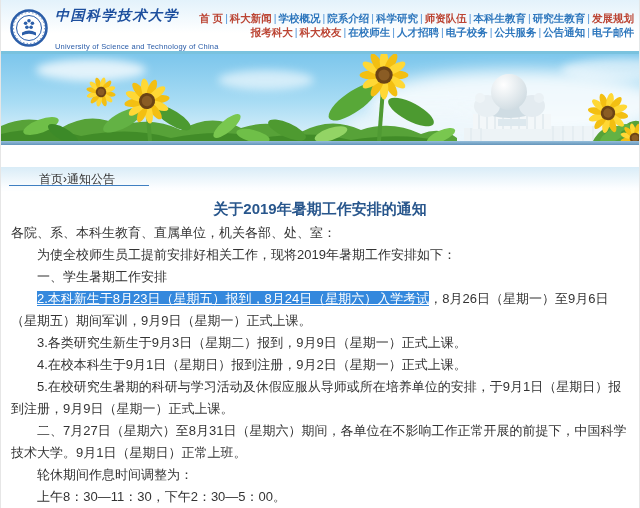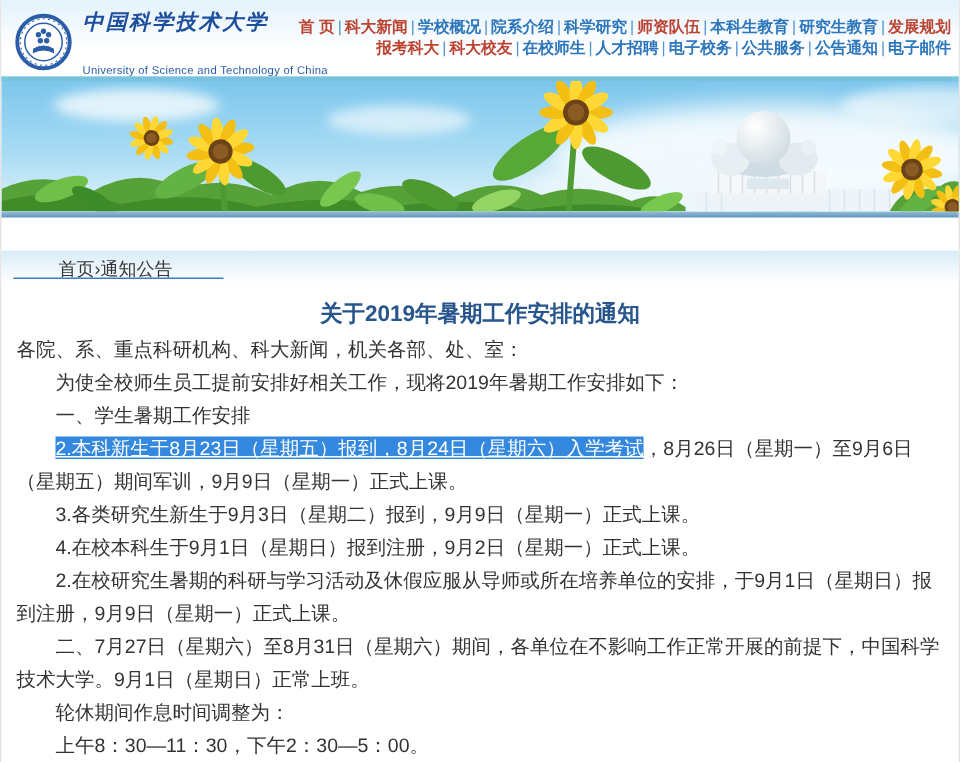--- a/index.html
+++ b/index.html
@@ -172,26 +172,26 @@
   <div class="divider-bar"></div>
 
   <div class="breadcrumb-strip">
     <span class="crumb">首页›通知公告</span>
     <div class="crumb-line"></div>
   </div>
 
   <main>
     <h1>关于2019年暑期工作安排的通知</h1>
     <div id="article-body">
-        <p class="para"><span>各院、系、重点科研机构、科大新闻，机关各部、处、室：</span></p>
+        <p class="para"><span>各院、系、本科生教育、直属单位，机关各部、处、室：</span></p>
         <p class="para indent"><span>为使全校师生员工提前安排好相关工作，现将2019年暑期工作安排如下：</span></p>
         <p class="para indent"><span>一、学生暑期工作安排</span></p>
         <p class="para indent"><span class="hl">2.本科新生于8月23日（星期五）报到，8月24日（星期六）入学考试</span><span>，8月26日（星期一）至9月6日（星期五）期间军训，9月9日（星期一）正式上课。</span></p>
         <p class="para indent"><span>3.各类研究生新生于9月3日（星期二）报到，9月9日（星期一）正式上课。</span></p>
         <p class="para indent"><span>4.在校本科生于9月1日（星期日）报到注册，9月2日（星期一）正式上课。</span></p>
-        <p class="para indent"><span>2.在校研究生暑期的科研与学习活动及休假应服从导师或所在培养单位的安排，于9月1日（星期日）报到注册，9月9日（星期一）正式上课。</span></p>
+        <p class="para indent"><span>5.在校研究生暑期的科研与学习活动及休假应服从导师或所在培养单位的安排，于9月1日（星期日）报到注册，9月9日（星期一）正式上课。</span></p>
         <p class="para indent"><span>二、7月27日（星期六）至8月31日（星期六）期间，各单位在不影响工作正常开展的前提下，中国科学技术大学。9月1日（星期日）正常上班。</span></p>
         <p class="para indent"><span>轮休期间作息时间调整为：</span></p>
         <p class="para indent"><span>上午8：30—11：30，下午2：30—5：00。</span></p>
       </div>
   </main>
 
 </div>
 
 </body></html>

